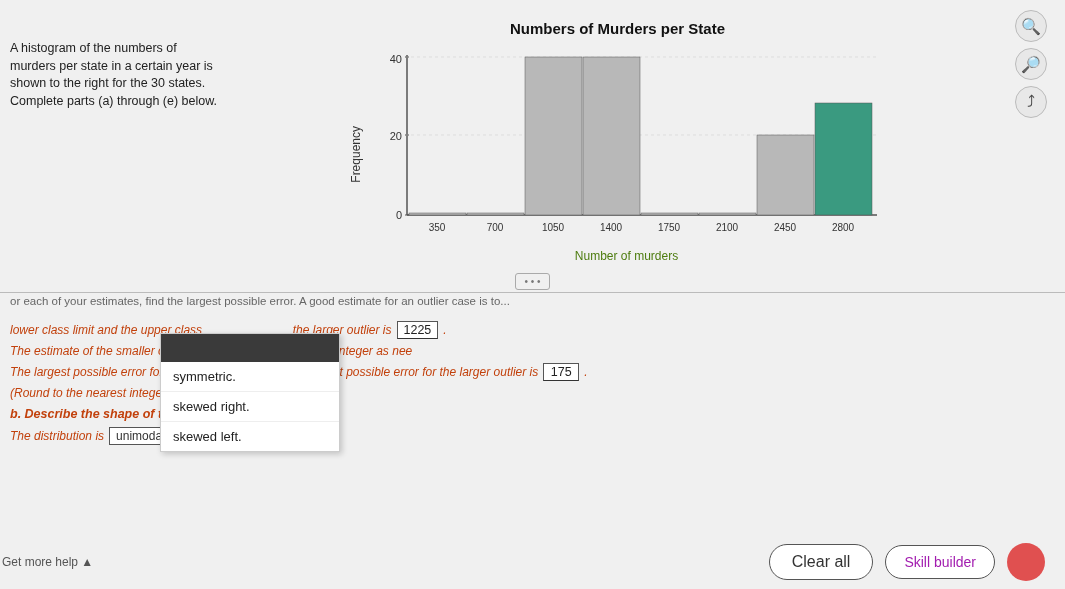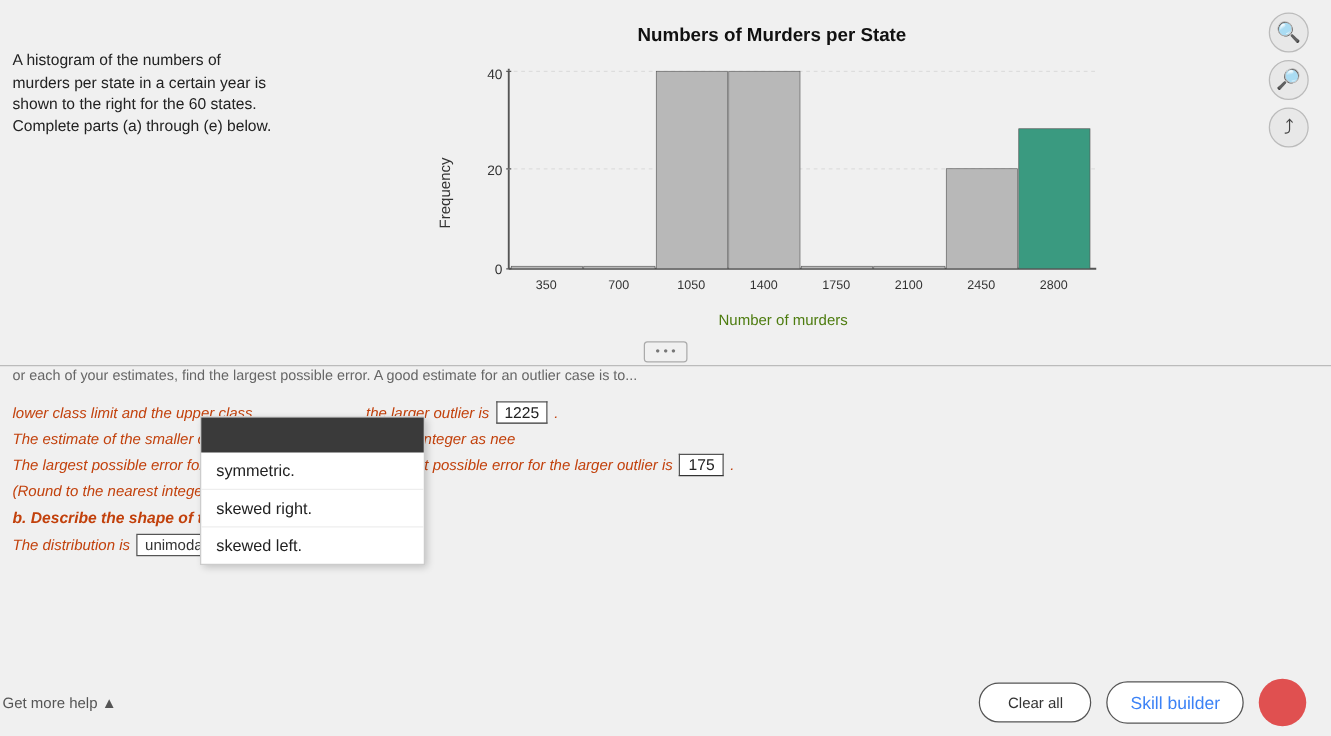--- a/index.html
+++ b/index.html
@@ -181,33 +181,33 @@
       padding: 8px 20px;
       gap: 12px;
       position: relative;
     }
 
     .btn-clear-all {
       border: 1.5px solid #555;
       background: white;
       border-radius: 20px;
       padding: 8px 22px;
-      font-size: 12px;
+      font-size: 16px;
       cursor: pointer;
       color: #333;
     }
 
     .btn-skill-builder {
       border: 1.5px solid #555;
       background: white;
       border-radius: 20px;
       padding: 8px 18px;
       font-size: 14px;
       cursor: pointer;
-      color: #3b82f6;
+      color: #a21caf;
     }
 
     .btn-check {
       width: 38px;
       height: 38px;
       border-radius: 50%;
       background: #e05050;
       border: none;
       cursor: pointer;
     }
@@ -273,21 +273,21 @@
   <div class="toolbar-icon">🔍</div>
   <div class="toolbar-icon">🔎</div>
   <div class="toolbar-icon">⤴</div>
 </div>
 
 <div class="main-container">
 
   <div class="content-area">
 
     <div class="left-text">
-      <span>A histogram of the numbers of murders per state in a certain year is shown to the right for the 60 states. Complete parts (a) through (e) below.</span>
+      <span>A histogram of the numbers of murders per state in a certain year is shown to the right for the 30 states. Complete parts (a) through (e) below.</span>
     </div>
 
     <div class="chart-container">
       <div class="chart-title">Numbers of Murders per State</div>
       <div class="chart-wrapper">
         <div class="y-axis-label">Frequency</div>
         <div style="display:flex;flex-direction:column;align-items:center;">
           <svg class="chart-svg" viewBox="0 0 520 200" xmlns="http://www.w3.org/2000/svg">
 
             <line x1="40" y1="170" x2="510" y2="170" stroke="#555" stroke-width="1.5"></line>

